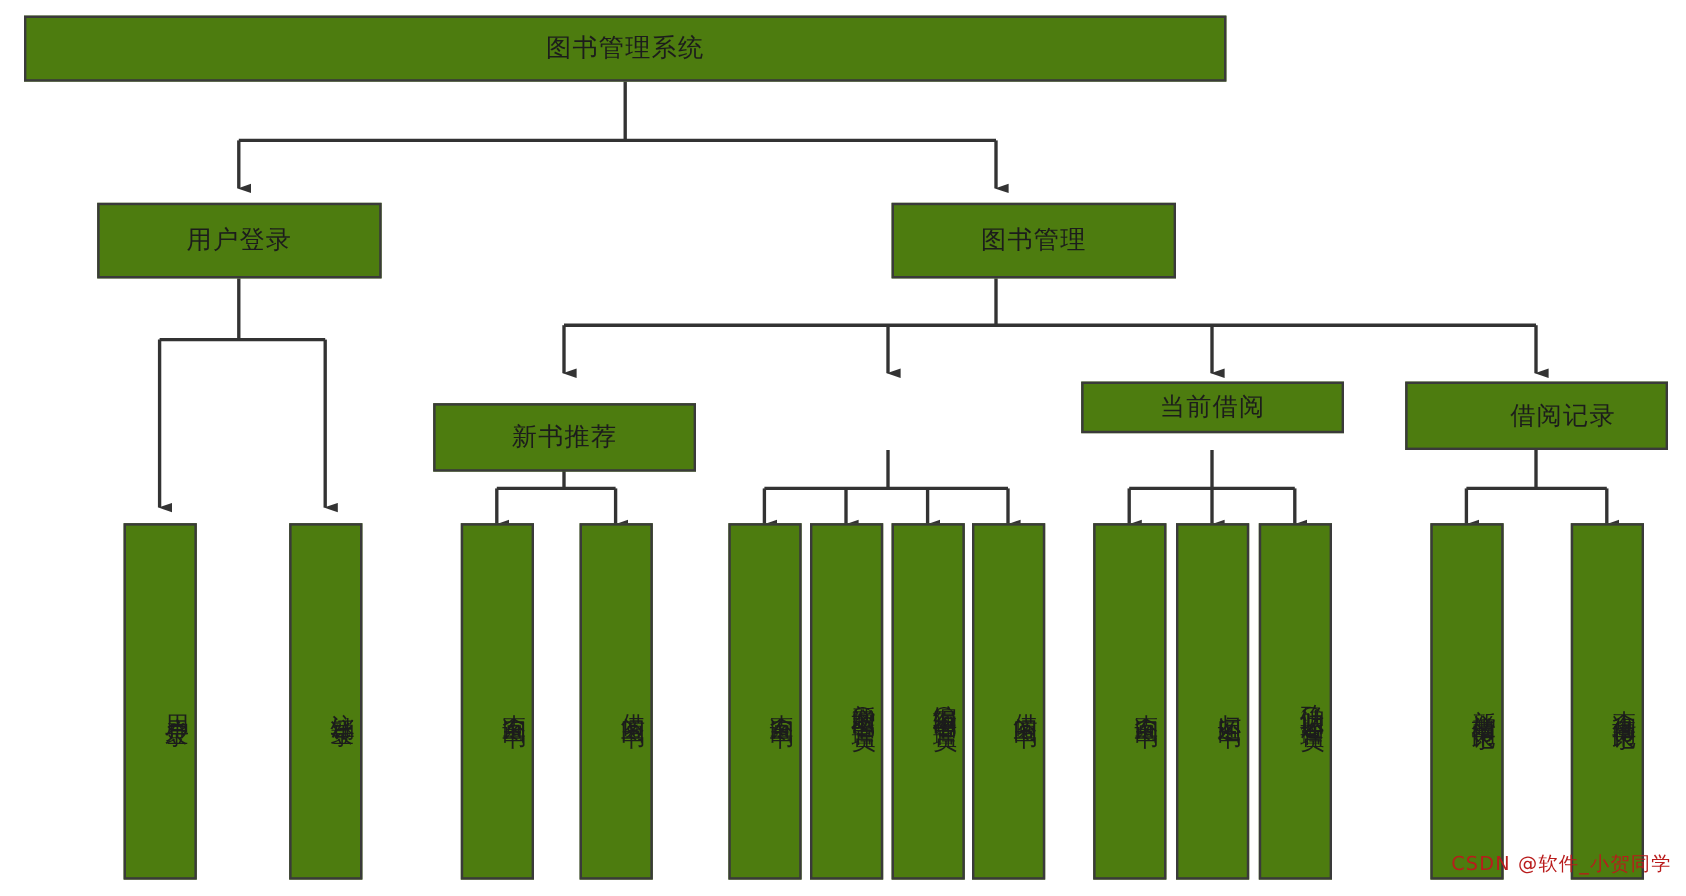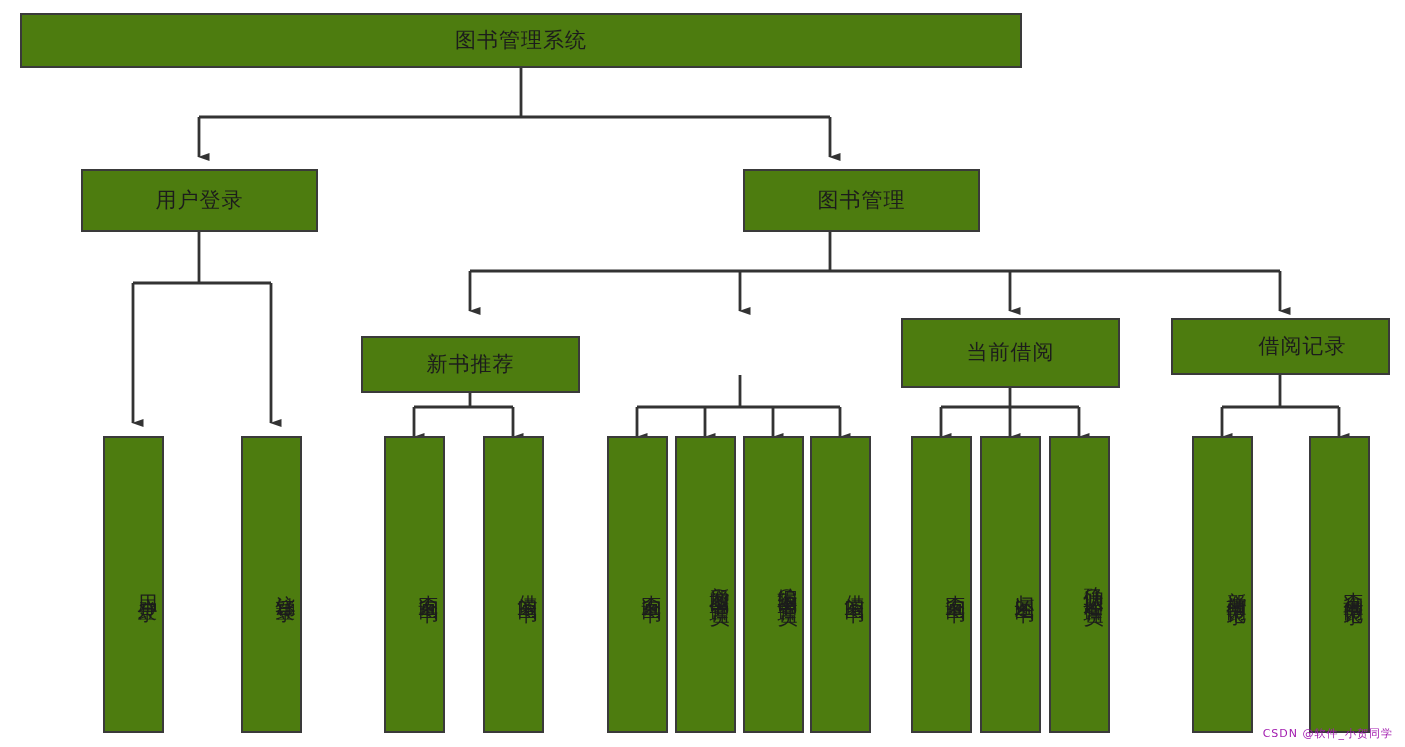--- a/index.html
+++ b/index.html
@@ -49,23 +49,23 @@
   }
   .node.v .vlabel{
     writing-mode:vertical-rl;
     text-orientation:upright;
     display:block;
     white-space:nowrap;
   }
   .watermark{
     position:absolute;
     right:12px;
-    bottom:6px;
-    font-size:11px;
-    color:#a21caf;
+    bottom:16px;
+    font-size:16px;
+    color:#b91c1c;
     letter-spacing:1px;
     white-space:nowrap;
     user-select:none;
   }
 </style>
 </head>
 <body>
 
 <div id="canvas">
 
@@ -128,21 +128,21 @@
   <div class="node h" style="left:81px;top:169px;width:237px;height:63px;">
     <span>用户登录</span>
   </div>
   <div class="node h" style="left:711px;top:169px;width:237px;height:63px;margin-left:32px;">
     <span>图书管理</span>
   </div>
 
   <div class="node h" style="left:361px;top:336px;width:219px;height:57px;">
     <span>新书推荐</span>
   </div>
-  <div class="node h" style="left:901px;top:318px;width:219px;height:70px;">
+  <div class="node h" style="left:901px;top:318px;width:219px;height:43px;">
     <span>当前借阅</span>
   </div>
   <div class="node h" style="left:1171px;top:318px;width:219px;height:57px;padding-left:44px;">
     <span>借阅记录</span>
   </div>
 
   <div class="node v" style="left:103px;top:436px;width:61px;height:297px;">
     <span class="vlabel">用户登录</span>
   </div>
   <div class="node v" style="left:241px;top:436px;width:61px;height:297px;">

